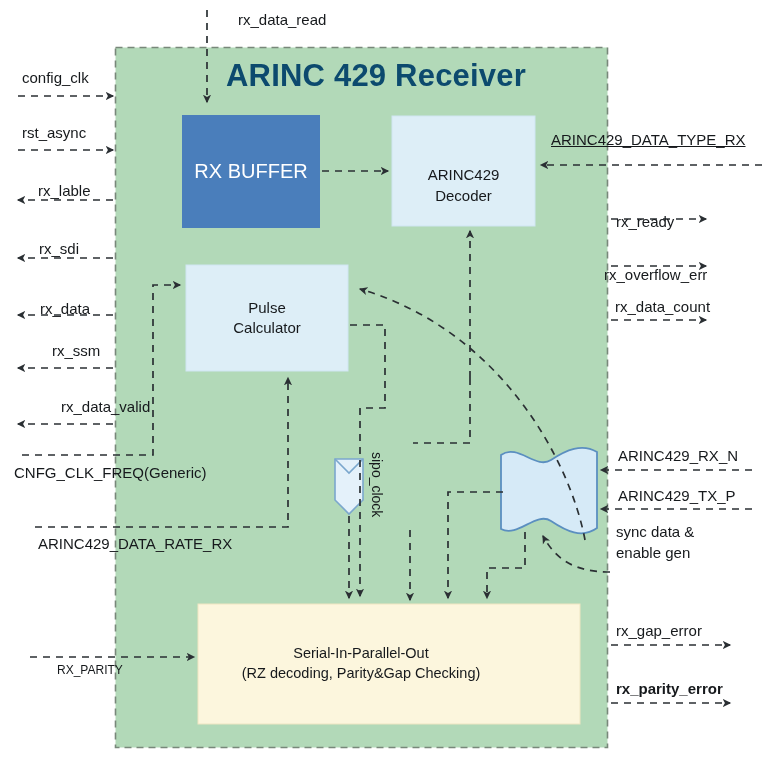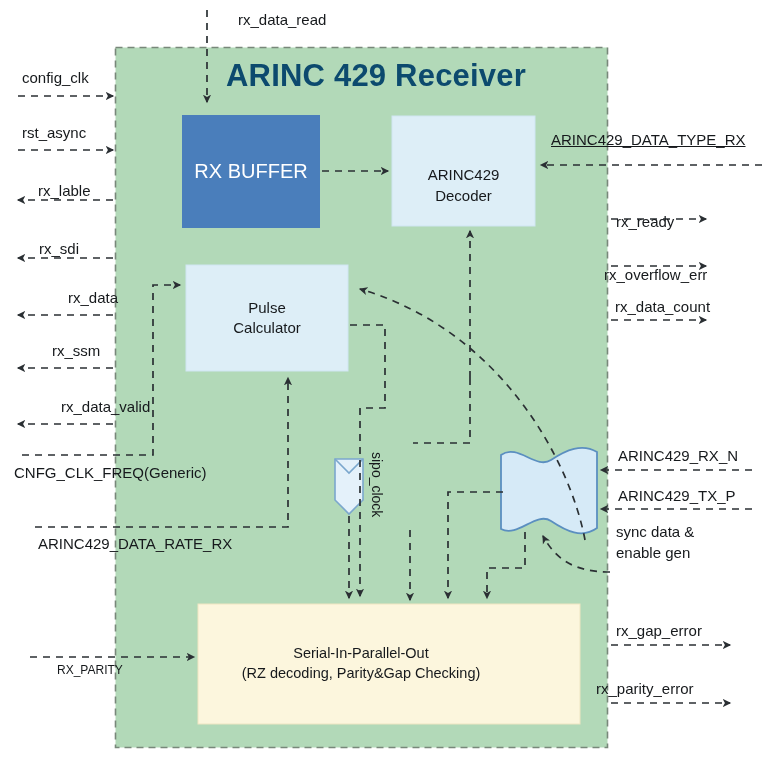--- a/index.html
+++ b/index.html
@@ -158,29 +158,29 @@
 
   <div class="lbl" style="left:616px; top:523px;">sync data &amp;</div>
   <div class="lbl" style="left:616px; top:544px;">enable gen</div>
 
   <div class="lbl" style="left:216px; top:11px;margin-left:22px;">rx_data_read</div>
 
   <div class="lbl" style="left:22px; top:69px;">config_clk</div>
   <div class="lbl" style="left:22px; top:124px;">rst_async</div>
   <div class="lbl" style="left:38px; top:182px;">rx_lable</div>
   <div class="lbl" style="left:39px; top:240px;">rx_sdi</div>
-  <div class="lbl" style="left:40px; top:289px;margin-left:28px;">rx_data</div>
+  <div class="lbl" style="left:40px; top:300px;">rx_data</div>
   <div class="lbl" style="left:52px; top:342px;">rx_ssm</div>
   <div class="lbl" style="left:13px; top:398px;margin-left:48px;">rx_data_valid</div>
   <div class="lbl" style="left:14px; top:464px;">CNFG_CLK_FREQ(Generic)</div>
   <div class="lbl" style="left:38px; top:535px;">ARINC429_DATA_RATE_RX</div>
   <div class="lbl" style="left:57px; top:664px; font-size:12px;">RX_PARITY</div>
 
   <div class="lbl" style="left:551px; top:131px;text-decoration:underline;">ARINC429_DATA_TYPE_RX</div>
   <div class="lbl" style="left:616px; top:213px;">rx_ready</div>
   <div class="lbl" style="left:604px; top:247px;margin-top:19px;">rx_overflow_err</div>
   <div class="lbl" style="left:615px; top:298px;">rx_data_count</div>
   <div class="lbl" style="left:618px; top:447px;">ARINC429_RX_N</div>
   <div class="lbl" style="left:618px; top:487px;">ARINC429_TX_P</div>
   <div class="lbl" style="left:616px; top:622px;">rx_gap_error</div>
-  <div class="lbl" style="left:596px; top:680px;">rx_parity_error</div>
+  <div class="lbl" style="left:616px; top:680px;font-weight:bold;">rx_parity_error</div>
 
 </div>
 
 </body></html>

